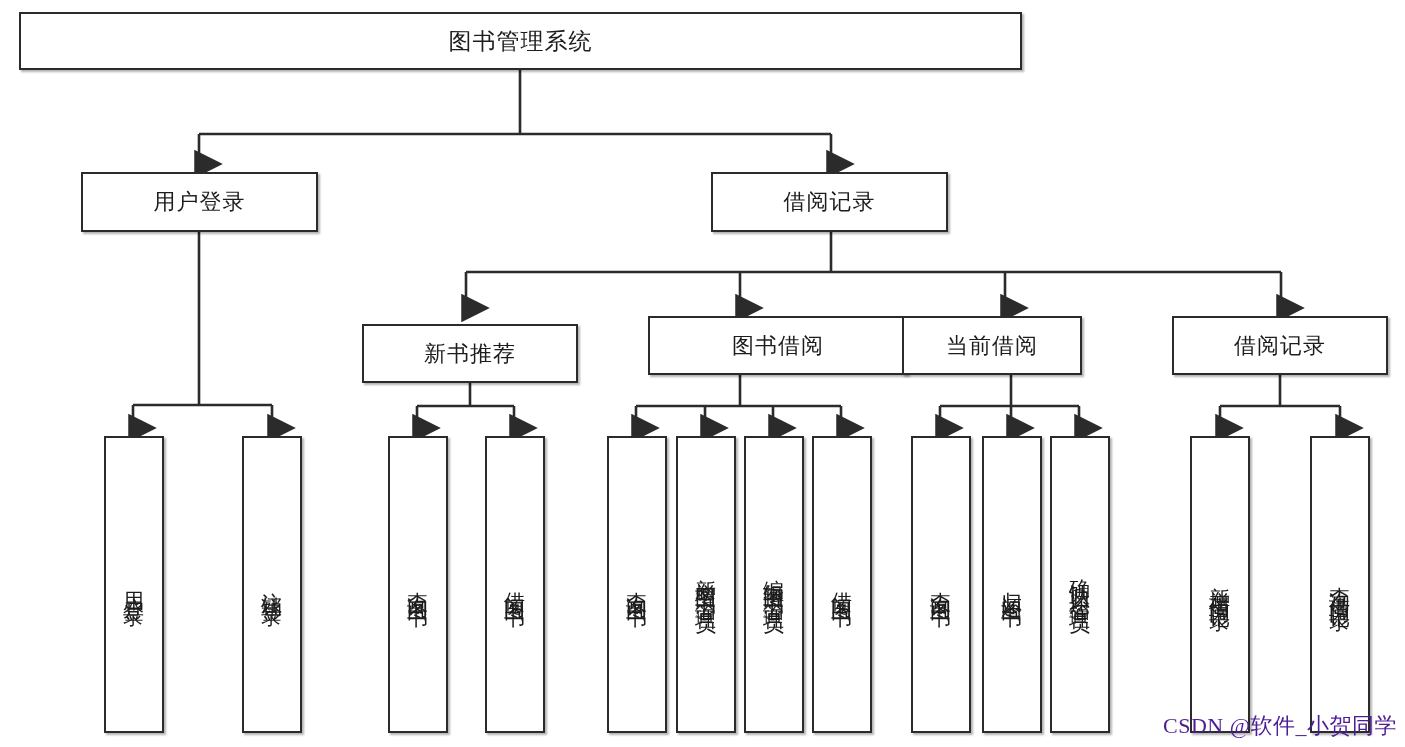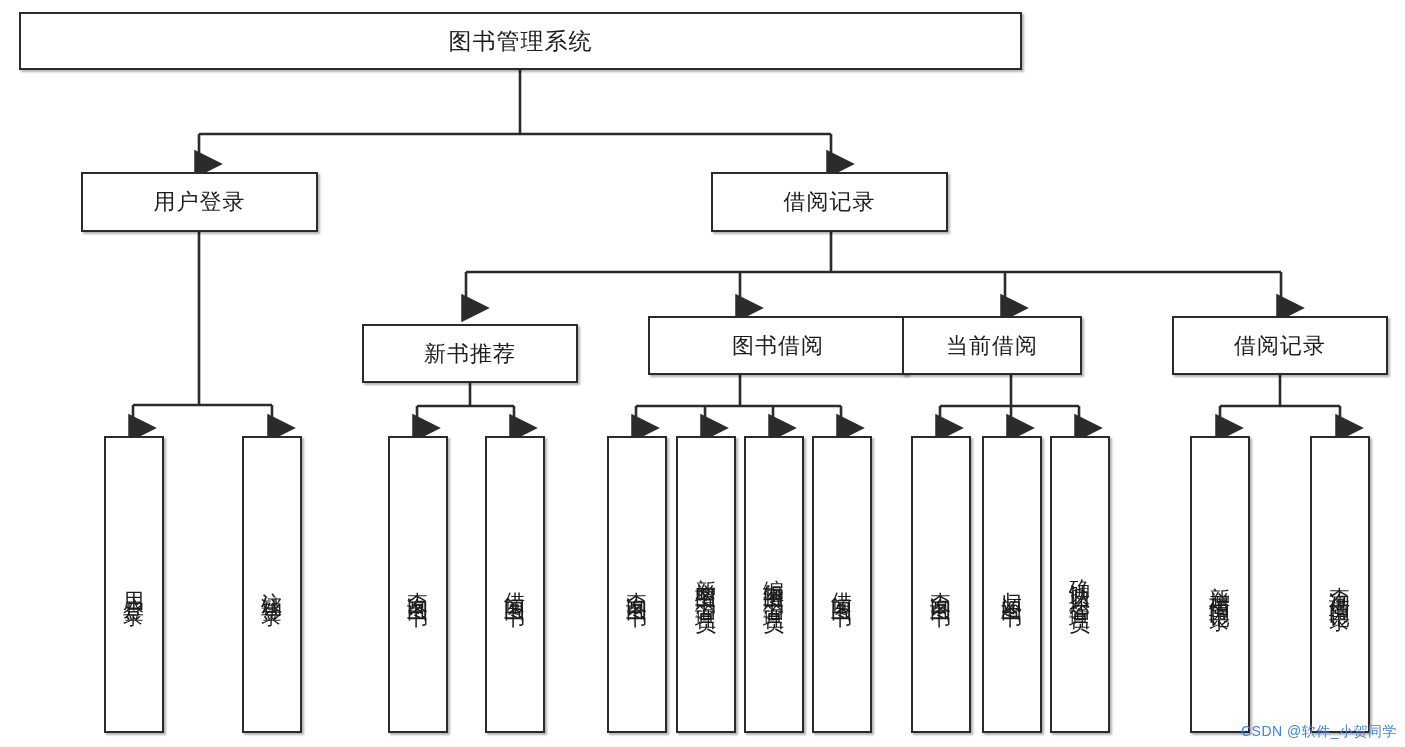--- a/index.html
+++ b/index.html
@@ -61,25 +61,26 @@
     white-space: nowrap;
     letter-spacing: 5px;
     font-size: 21px;
     line-height: 1;
   }
   
   #watermark {
     position: absolute;
     right: 8px;
     bottom: 6px;
-    font-size: 14px;
-    color: #3b82f6;
+    font-size: 22px;
+    color: #4c1d95;
     letter-spacing: 0.5px;
     white-space: nowrap;
     z-index: 5;
+    font-family: Liberation Serif, serif;
   }
 </style>
 </head>
 <body>
 
 <div id="canvas">
 
   <svg id="wires" viewBox="0 0 1405 747" width="1405" height="747" xmlns="http://www.w3.org/2000/svg">
     <defs>
       <marker id="arrow" viewBox="0 0 12 12" refX="6" refY="10" markerWidth="11" markerHeight="11" orient="auto-start-reverse">

